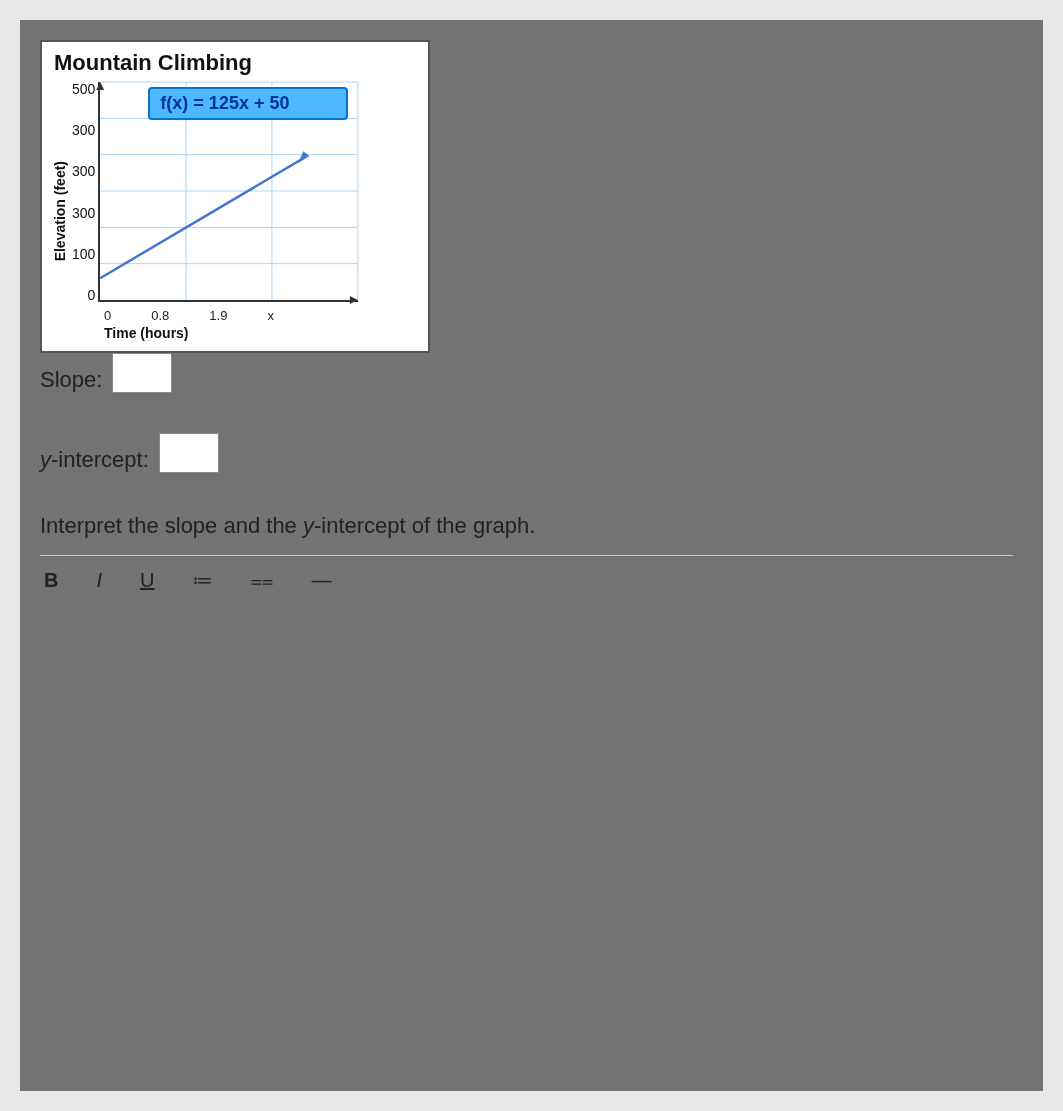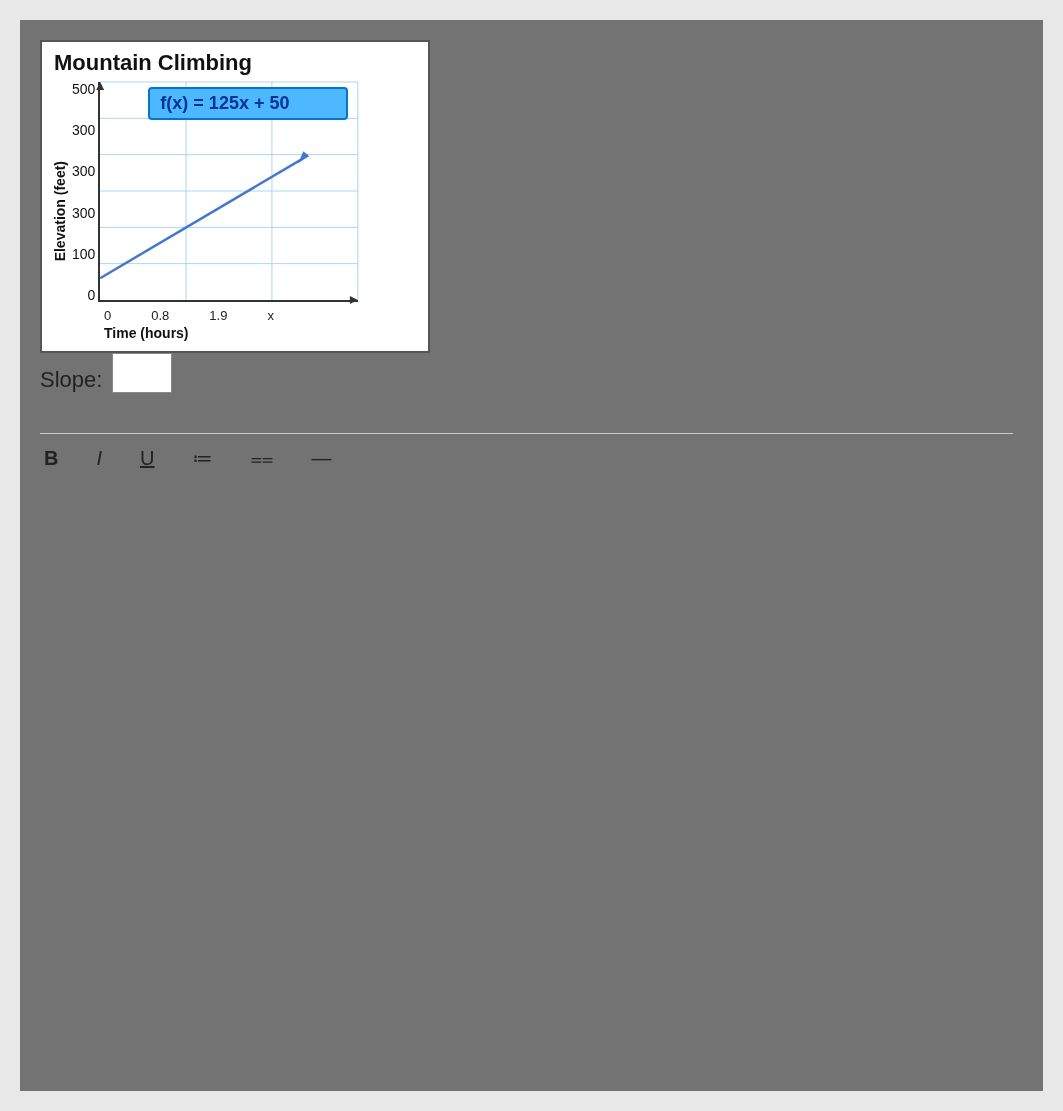--- a/index.html
+++ b/index.html
@@ -254,22 +254,29 @@
 
   
 
   
   <div class="field-row">
     <span class="field-label">Slope:</span>
     <input class="answer-input" type="text" value="" style="">
   </div>
 
   
-
-  
+  <div class="field-row">
+    <span class="field-label"><em>y</em>-intercept:</span>
+    <input class="answer-input" type="text" value="" style="">
+  </div>
+
+  
+  <div class="interpret-text">
+    <span>Interpret the slope and the <em>y</em>-intercept of the graph.</span>
+  </div>
 
   
   <div class="toolbar">
     <button class="toolbar-btn bold">B</button>
     <button class="toolbar-btn italic">I</button>
     <button class="toolbar-btn underline">U</button>
     <button class="toolbar-btn">≔</button>
     <button class="toolbar-btn">⩵</button>
     <button class="toolbar-btn">—</button>
   </div>

